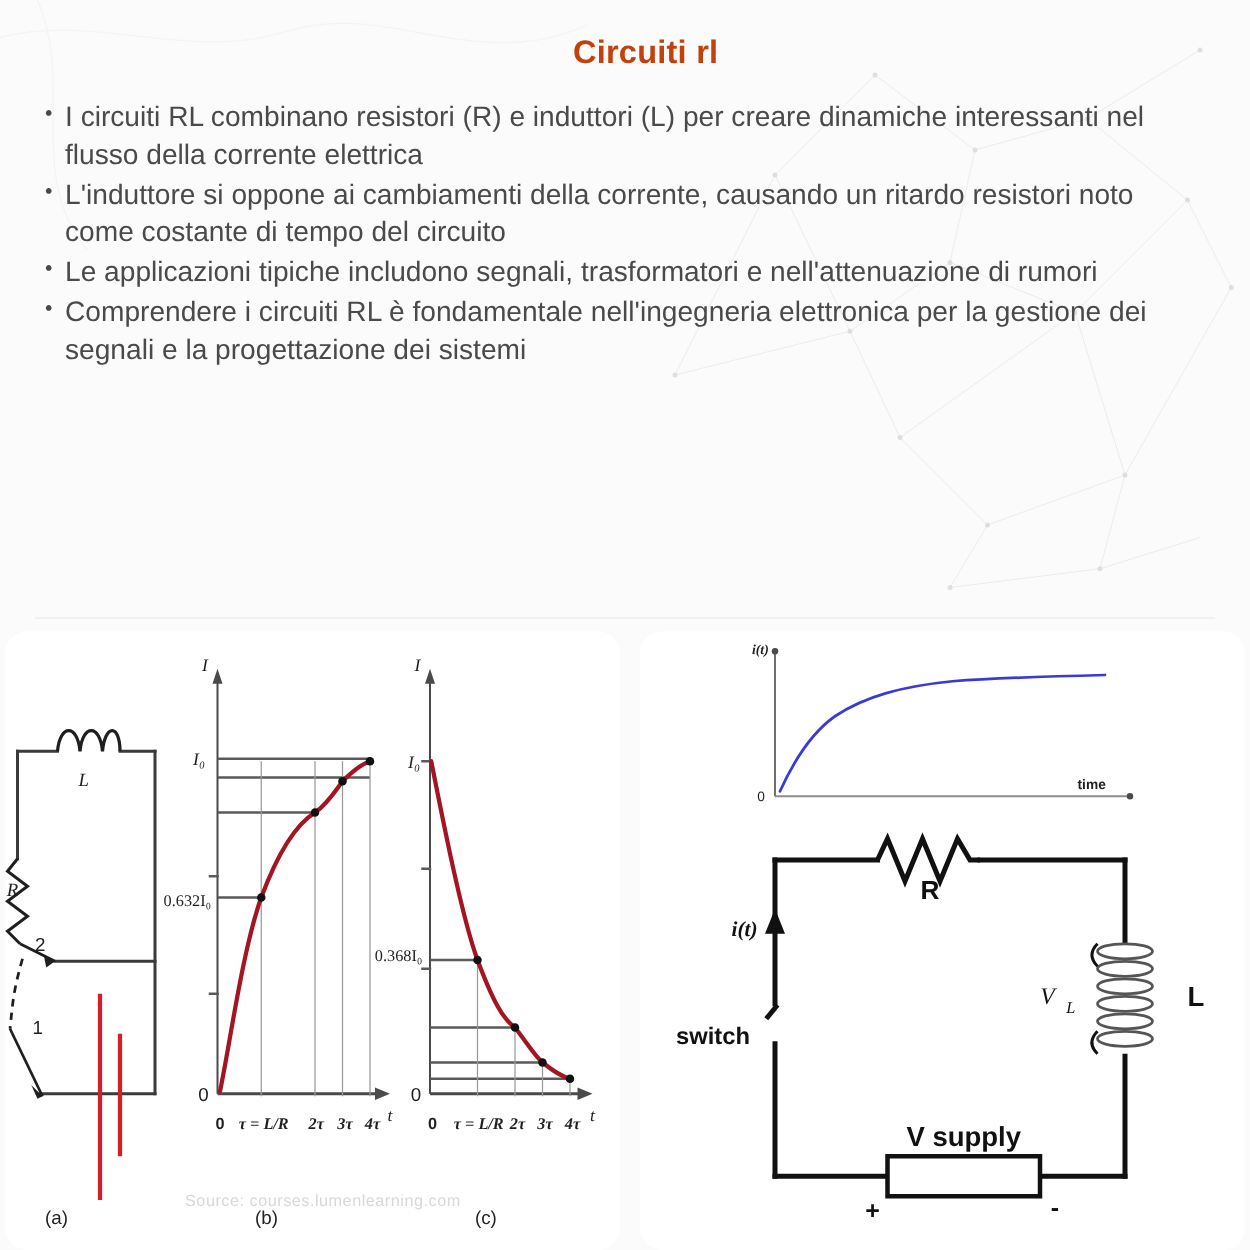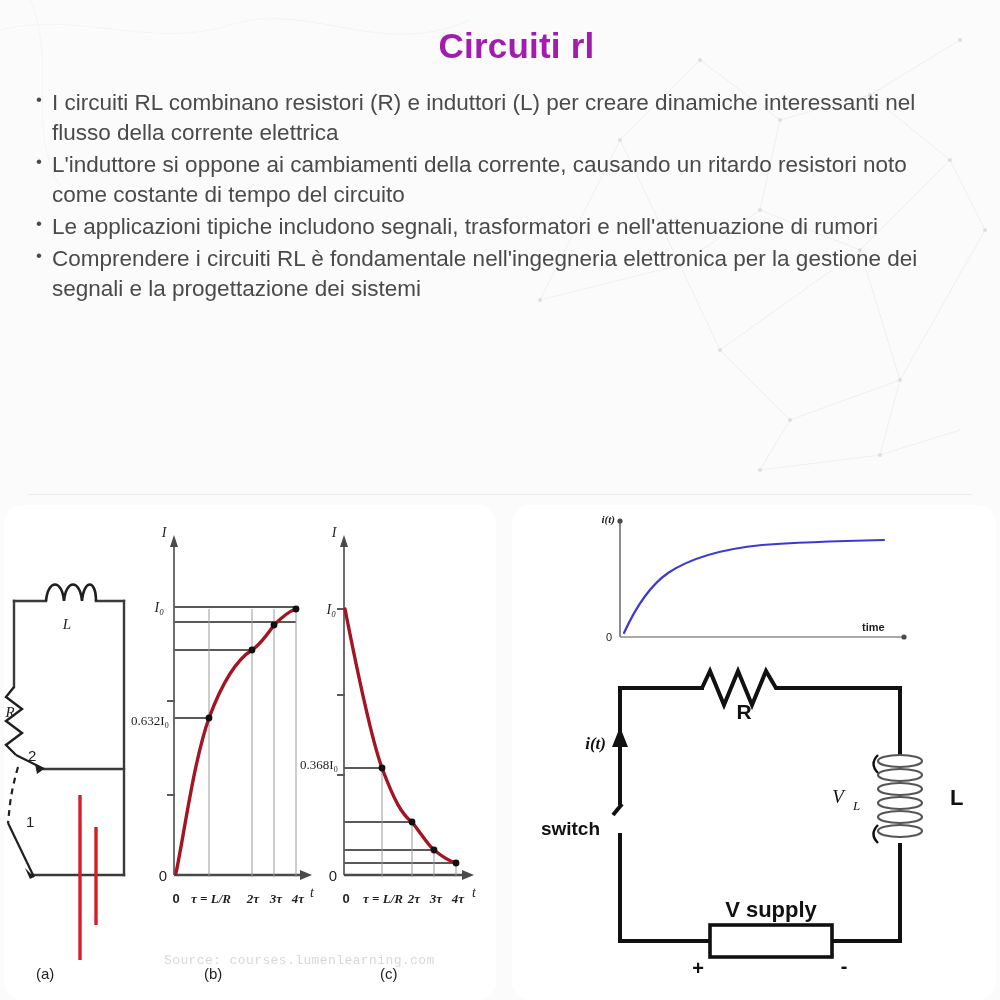--- a/index.html
+++ b/index.html
@@ -13,23 +13,23 @@
   #bg-texture {
     position: absolute; inset: 0;
     width: 1000px; height: 1000px;
     pointer-events: none;
     z-index: 0;
   }
   #content { position: relative; z-index: 2; }
 
   .page-title {
     text-align: center;
-    font-size: 35px;
+    font-size: 26px;
     font-weight: bold;
-    color: #a21caf;
+    color: #c2410c;
     padding-top: 26px;
     letter-spacing: 0.2px;
     padding-left: 33px;
   }
 
   .bullets {
     margin: 22px 36px 0 36px;
   }
   .bullet {
     display: flex;
@@ -79,21 +79,21 @@
   .card-right { flex: 1 1 auto; }
 
   .src-watermark {
     position: absolute;
     font-size: 13px;
     color: #d8d8d8;
     letter-spacing: 0.4px;
     white-space: nowrap;
     z-index: 3;
   }
-  .src-left  { left: 160px; bottom: 32px; font-family: Liberation Mono, monospace; }
+  .src-left  { left: 144px; bottom: 32px; }
   .src-right { left: 66px; bottom: 14px; font-size: 20px; color: #dcdcdc; }
 </style>
 </head>
 <body>
 
 <svg id="bg-texture" viewBox="0 0 1000 1000">
   <rect width="1000" height="1000" fill="#fbfbfb"></rect>
   <g stroke="#e6e6e6" stroke-width="0.7" fill="none" opacity="0.85">
     <path d="M700 60 L780 120 L870 95 L950 160"></path>
     <path d="M780 120 L760 210 L860 250 L950 160"></path>

